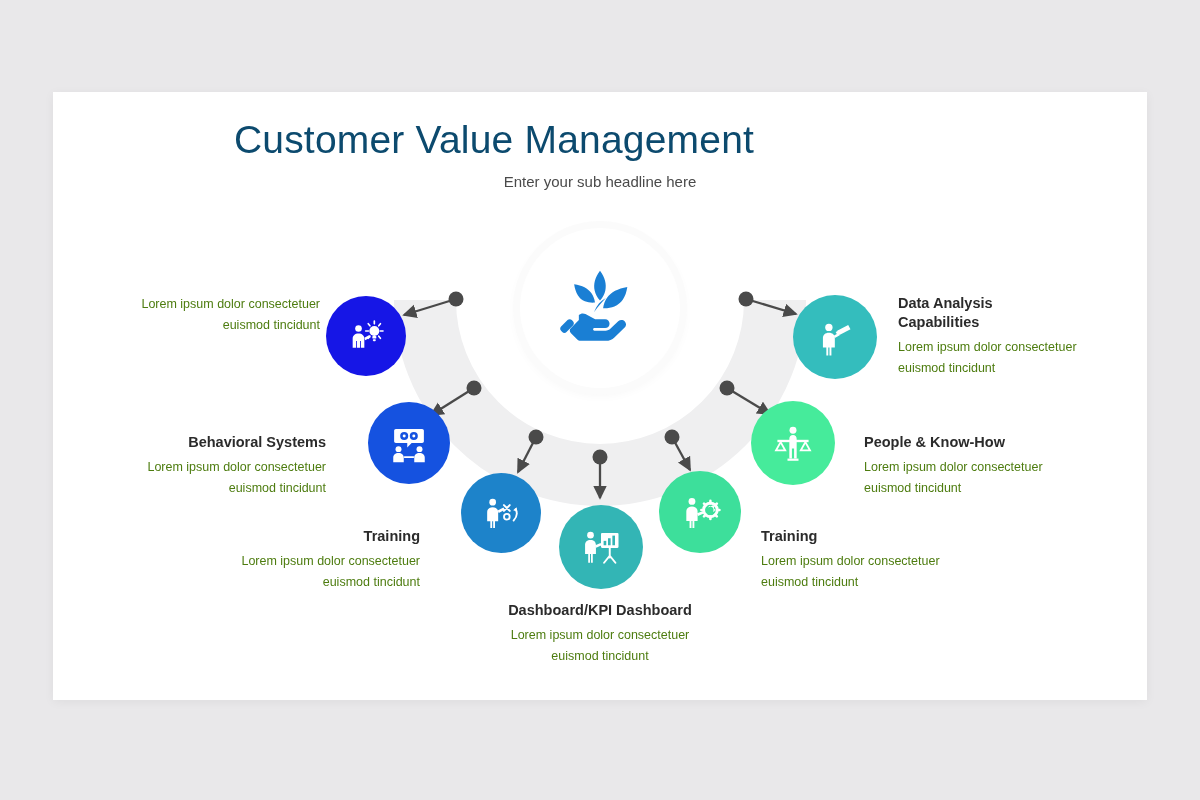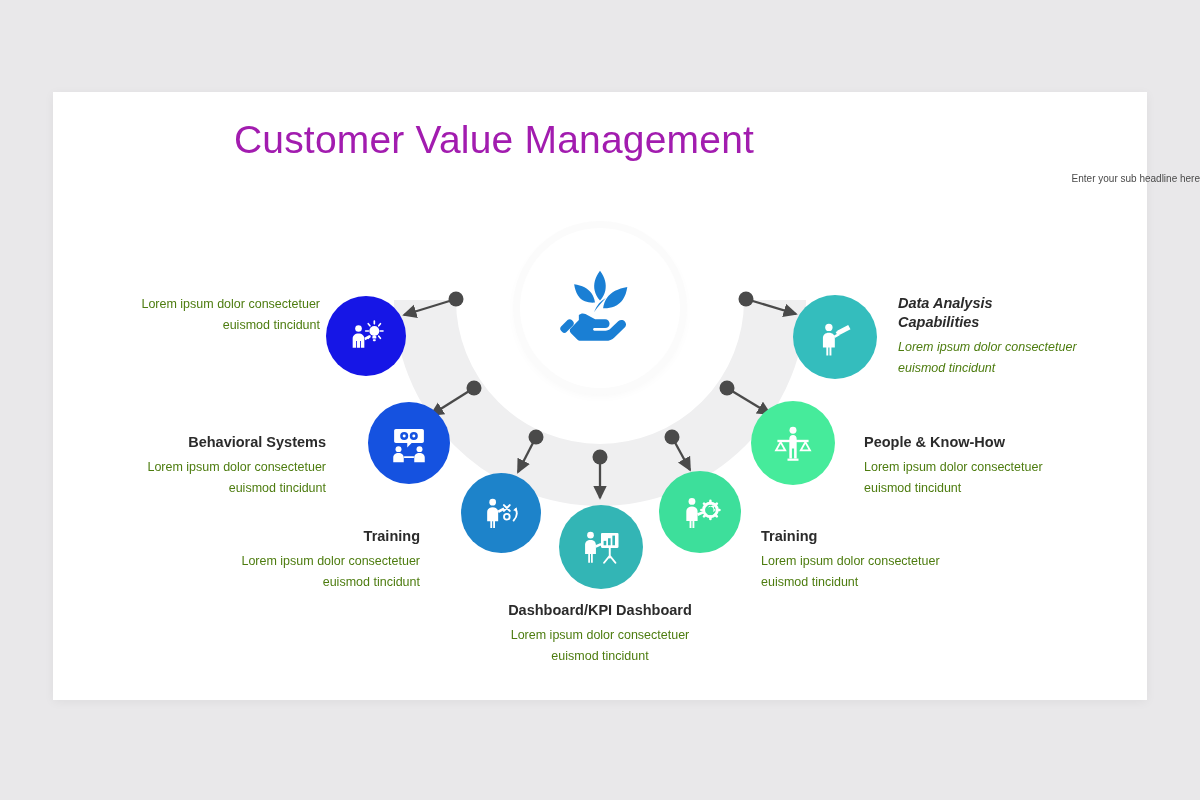--- a/index.html
+++ b/index.html
@@ -31,31 +31,31 @@
 
   
   #page-title {
     position: absolute;
     left: 0;
     top: 118px;
     width: 988px;
     text-align: center;
     font-size: 39px;
     font-weight: 400;
-    color: #a21caf;
+    color: #0c4a6e;
     letter-spacing: 0.2px;
     white-space: nowrap;
   }
   #page-subtitle {
     position: absolute;
     left: 0;
     top: 173px;
     width: 1200px;
-    text-align: right;
-    font-size: 10px;
+    text-align: center;
+    font-size: 15px;
     font-weight: 400;
     color: #4a4a4a;
   }
 
   
   #diagram-svg {
     position: absolute;
     left: 0; top: 0;
     width: 1200px;
     height: 800px;
@@ -285,20 +285,20 @@
     <div class="node-desc">Lorem ipsum dolor consectetuer</div>
     <div class="node-desc">euismod tincidunt</div>
   </div>
 
   <div class="node-text align-left" style="left:864px;top:433px;width:220px;">
     <div class="node-title">People &amp; Know-How</div>
     <div class="node-desc">Lorem ipsum dolor consectetuer</div>
     <div class="node-desc">euismod tincidunt</div>
   </div>
 
-  <div class="node-text align-left" style="left:898px;top:294px;width:200px;font-style:italic;">
+  <div class="node-text align-left" style="left:898px;top:294px;width:200px;">
     <div class="node-title">Data Analysis</div>
     <div class="node-title" style="margin-top:-5px;">Capabilities</div>
     <div class="node-desc">Lorem ipsum dolor consectetuer</div>
     <div class="node-desc">euismod tincidunt</div>
   </div>
 
 </div>
 
 </body></html>

